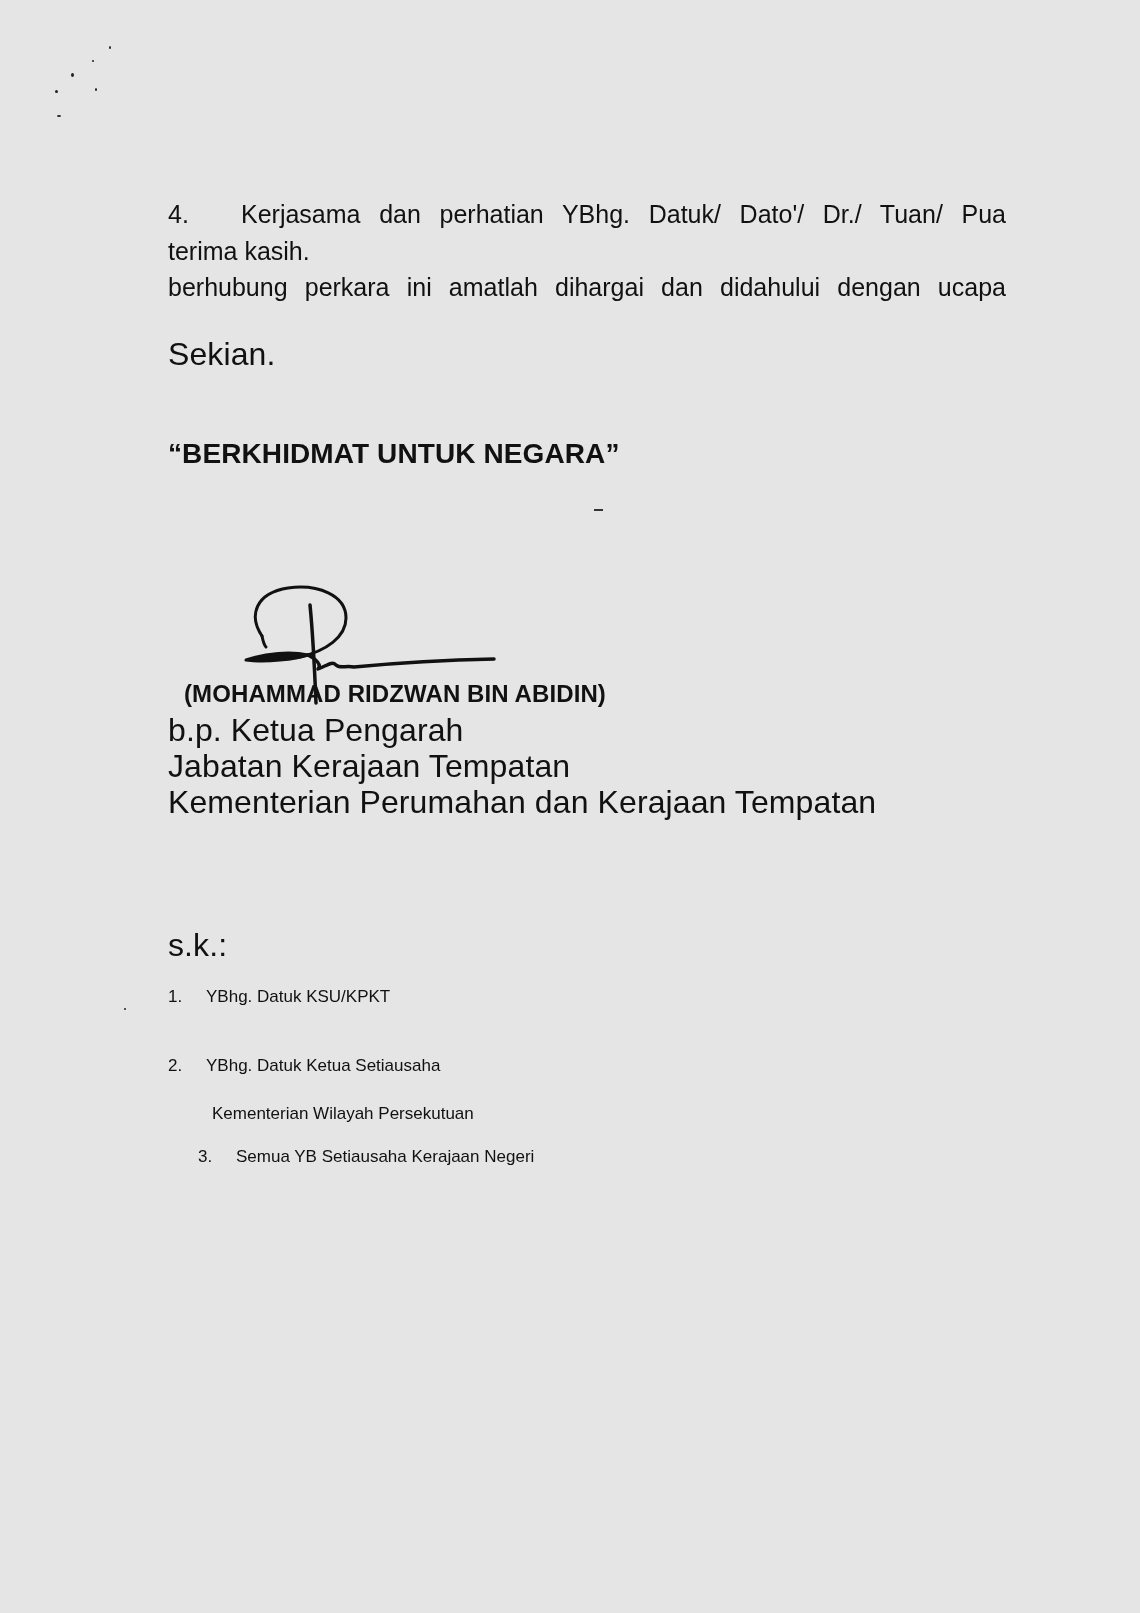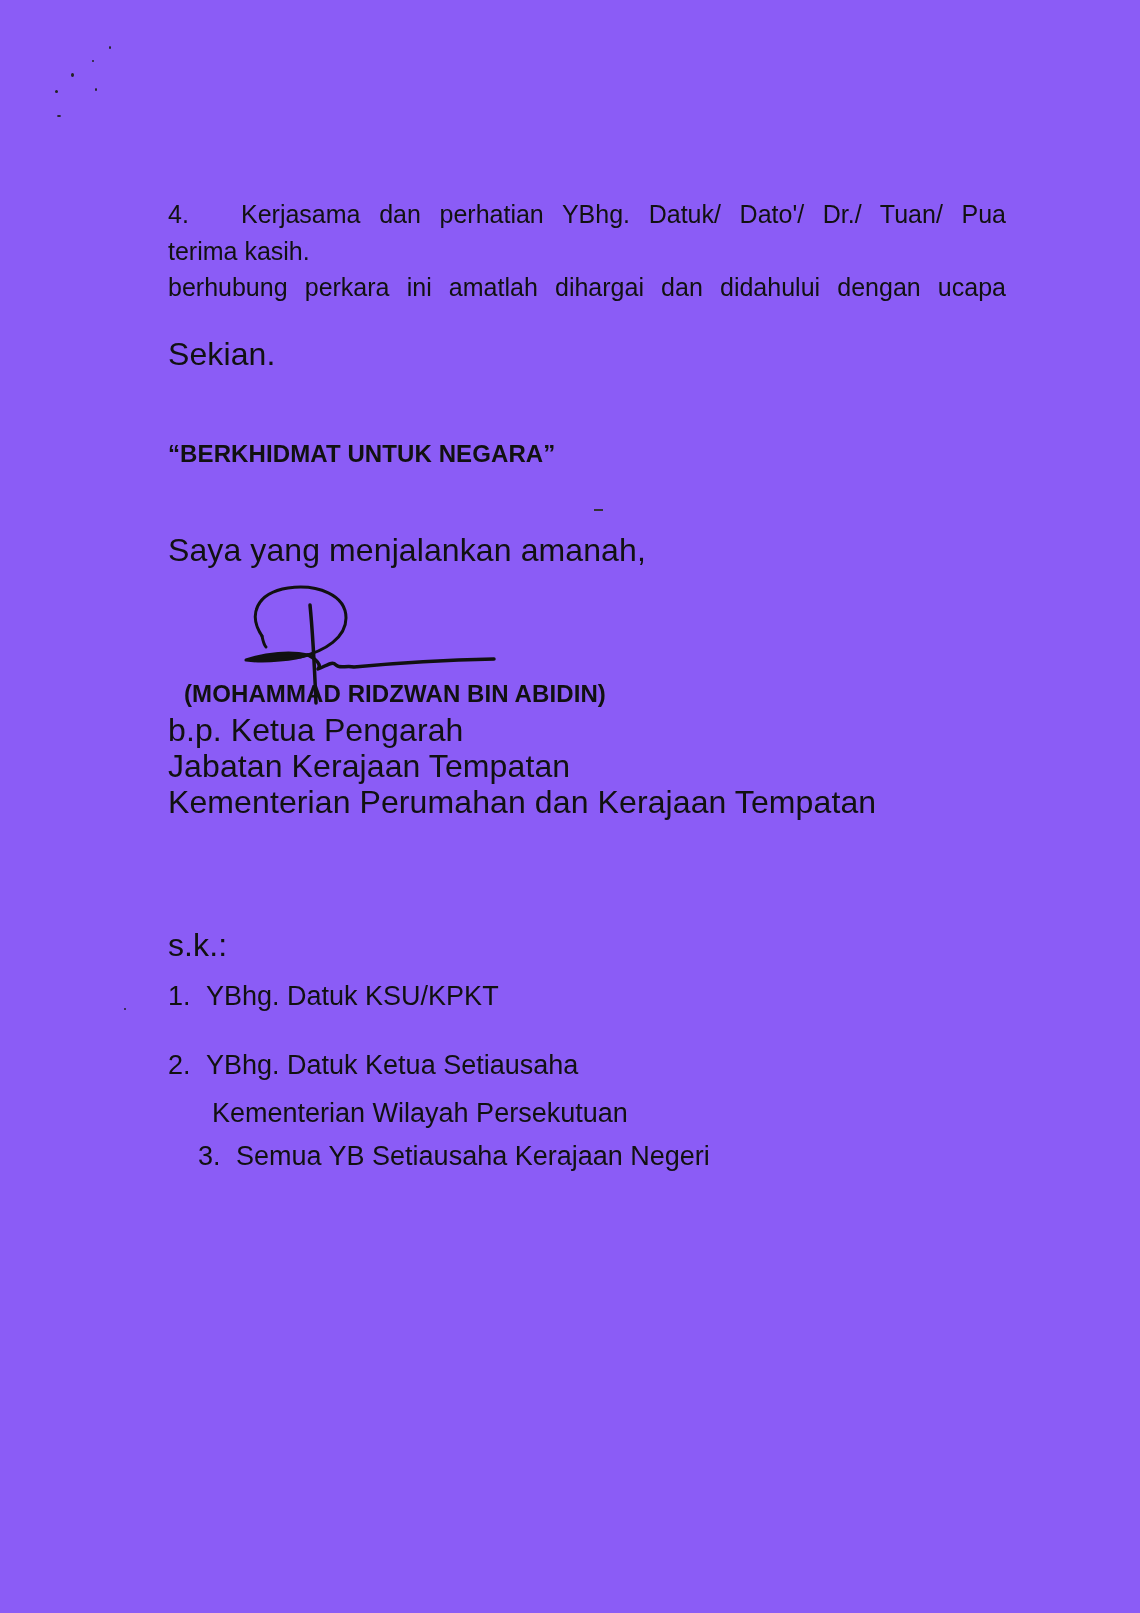--- a/index.html
+++ b/index.html
@@ -11,21 +11,21 @@
       width: 1140px;
       height: 1613px;
       position: relative;
       overflow: hidden;
       color: #111111;
       font-family: "Liberation Sans", sans-serif;
     }
     .page {
       position: absolute;
       inset: 0;
-      background: #8b5cf6;
+      background: #e5e5e5;
     }
     .speck {
       position: absolute;
       background: #222;
       border-radius: 50%;
     }
     .abs {
       position: absolute;
       white-space: nowrap;
       font-size: 32px;
@@ -68,21 +68,21 @@
     .signature {
       position: absolute;
       left: 236px;
       top: 585px;
       width: 280px;
       height: 130px;
     }
     .cc-item {
       position: absolute;
       left: 168px;
-      font-size: 27px;
+      font-size: 17px;
       line-height: 31px;
       white-space: nowrap;
     }
     .cc-item .num {
       display: inline-block;
       width: 38px;
     }
     .cc-item .sub {
       display: block;
       padding-left: 44px;
@@ -102,25 +102,24 @@
   <div class="speck" style="left:57px;top:115px;width:4px;height:2px;"></div>
 
   <div class="para">
     <span class="line"><span class="num">4.</span><span>Kerjasama dan perhatian YBhg. Datuk/ Dato'/ Dr./ Tuan/ Pua</span></span>
     <span class="line last">terima kasih.</span>
     <span class="line">berhubung perkara ini amatlah dihargai dan didahului dengan ucapa</span>
   </div>
 
   <div class="abs" style="left:168px;top:336px;">Sekian.</div>
 
-  <div class="abs bold" style="left:168px;top:436px;font-size:24px;">“BERKHIDMAT UNTUK NEGARA”</div>
+  <div class="abs bold" style="left:168px;top:436px;font-size:28px;">“BERKHIDMAT UNTUK NEGARA”</div>
 
   <div class="dash"></div>
 
-  <div class="abs" style="left:168px;top:532px;">Saya yang menjalankan amanah,</div>
 
   <svg class="signature" viewBox="0 0 280 130" xmlns="http://www.w3.org/2000/svg">
     <g fill="none" stroke="#111" stroke-linecap="round" stroke-linejoin="round">
       <path d="M26 51 C 12 30, 20 8, 52 3 C 82 -1, 110 10, 110 33 C 110 52, 90 66, 64 72" stroke-width="3"></path>
       <path d="M26 51 C 27 56, 28 60, 30 62" stroke-width="3"></path>
       <path d="M74 20 C 76 40, 78 70, 80 118" stroke-width="3.5"></path>
       <path d="M10 75 C 30 68, 55 66, 72 70 C 60 74, 30 78, 10 75 Z" stroke-width="3" fill="#111"></path>
       <path d="M72 70 C 80 74, 86 80, 82 84 C 92 80, 96 76, 100 80 C 104 84, 110 80, 118 82 C 160 78, 210 75, 258 74" stroke-width="3.5"></path>
     </g>
   </svg>

